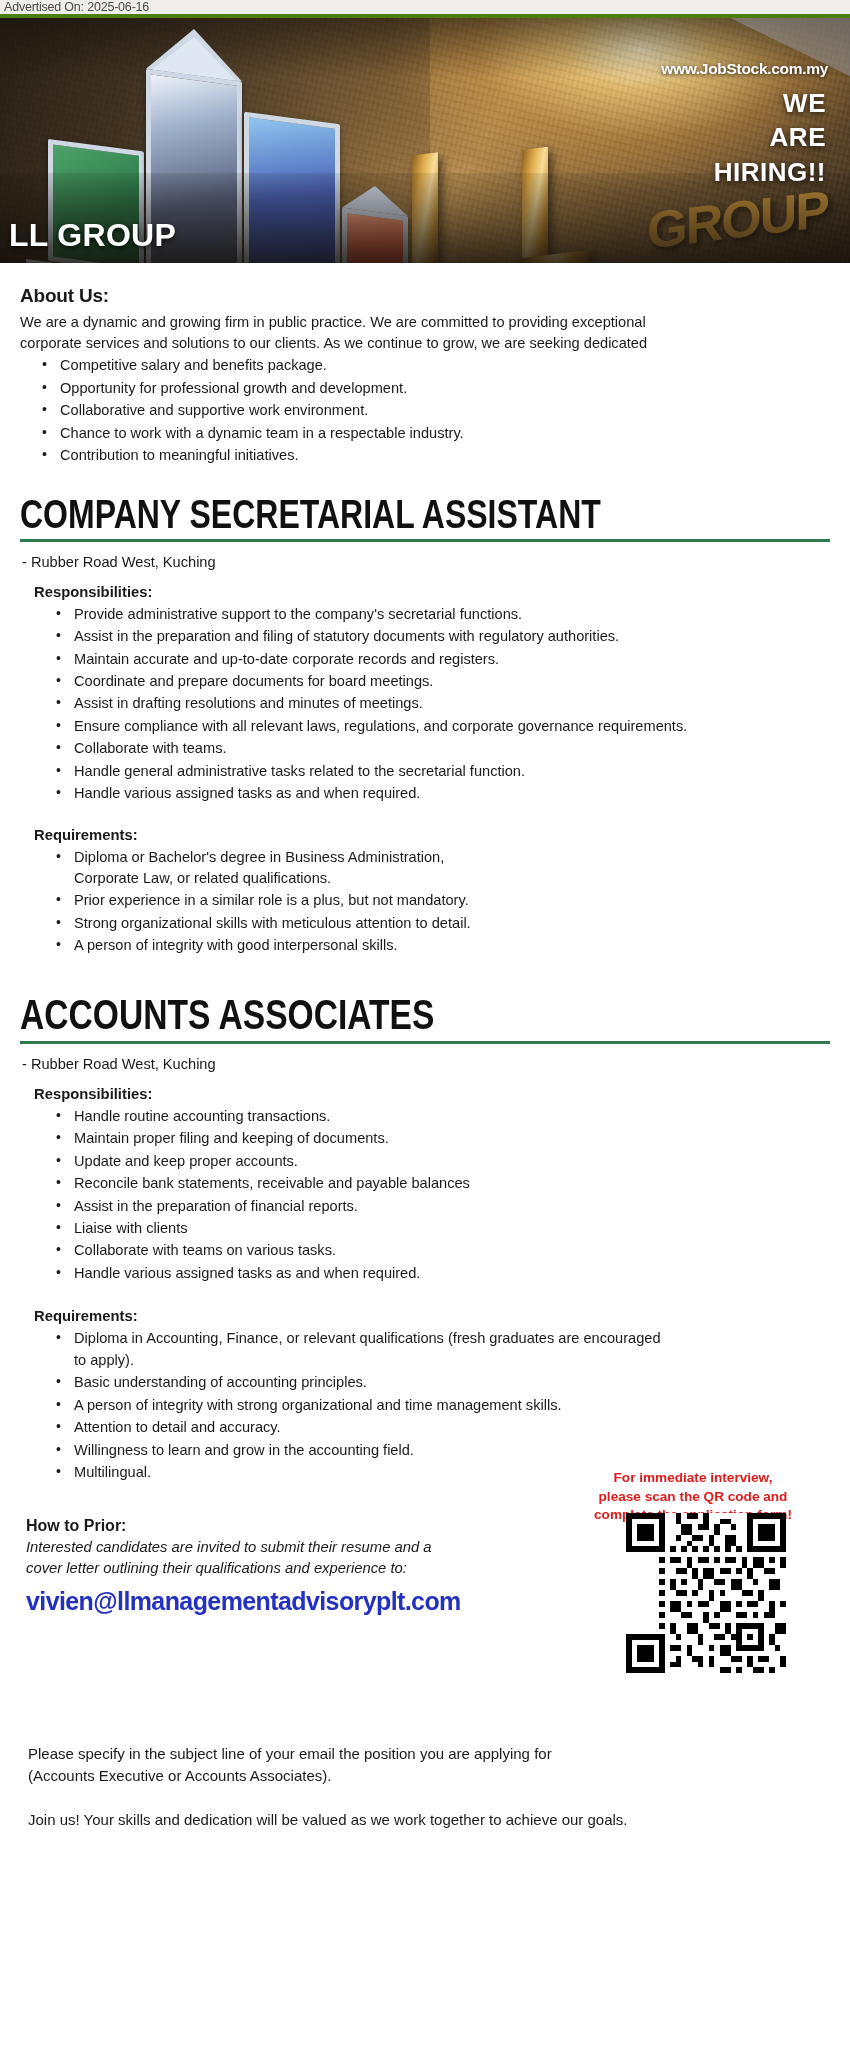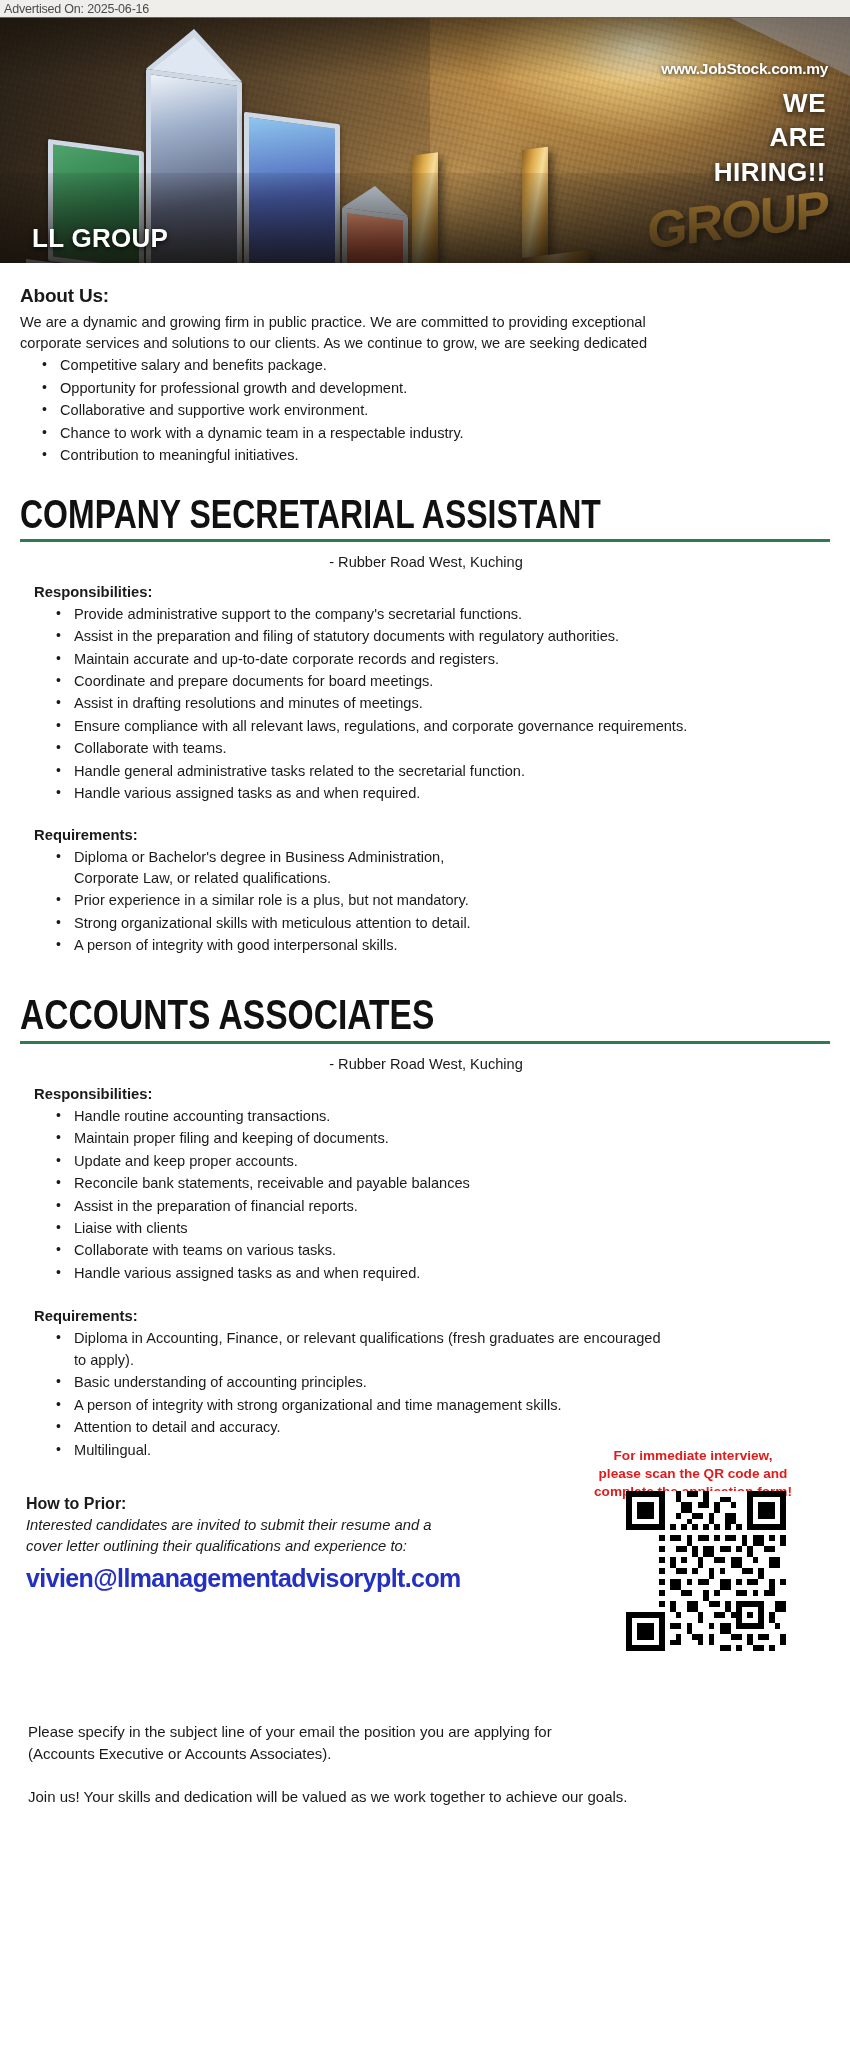--- a/index.html
+++ b/index.html
@@ -12,21 +12,21 @@
     min-height: 2062px;
     font-family: "Liberation Sans", sans-serif;
     color: #1a1a1a;
     position: relative;
   }
 
   
   .adbar {
     height: 18px;
     background: #f0eeea;
-    border-bottom: 1px solid #4d7c0f;
+    border-bottom: 4px solid #4d7c0f;
     display: flex;
     align-items: center;
     padding-left: 4px;
   }
   .adbar-text {
     font-size: 12.5px;
     color: #4a4a4a;
     letter-spacing: -0.2px;
     font-family: "Liberation Sans", sans-serif;
   }
@@ -163,24 +163,24 @@
     text-align: right;
     color: #ffffff;
     font-weight: bold;
     font-size: 26px;
     line-height: 1.32;
     letter-spacing: 0.5px;
     text-shadow: 0 2px 6px rgba(0,0,0,.8);
     font-family: "Liberation Sans", sans-serif;
   }
   .banner-company {
-    position: absolute; left: 32px; bottom: 9px;
+    position: absolute; left: 9px; bottom: 9px;
     color: #ffffff;
     font-weight: bold;
-    font-size: 26px;
+    font-size: 32px;
     letter-spacing: 0.3px;
     text-shadow: 0 2px 5px rgba(0,0,0,.8);
     font-family: "Liberation Sans", sans-serif;
   }
 
   
   .content { padding: 14px 20px 0 20px; }
 
   .h-section {
     font-size: 19px;
@@ -229,21 +229,20 @@
   }
   .job-rule {
     height: 3px;
     background: #2f7a4f;
     margin: 0 0 12px 0;
     width: 100%;
   }
   .job-loc {
     font-size: 14.6px;
     margin: 9px 0 14px 2px;
-    text-align: center;
   }
   .sub-head {
     font-size: 14.8px;
     font-weight: bold;
     margin: 14px 0 4px 14px;
   }
   .block-indent { margin-left: 14px; }
 
   
   .apply-wrap {
@@ -410,20 +409,21 @@
   <div class="sub-head" style="margin-top:24px;">Requirements:</div>
   <div class="block-indent">
     <ul class="bullets">
       <li>
         <span>Diploma in Accounting, Finance, or relevant qualifications (fresh graduates are encouraged</span>
         <span class="cont">to apply).</span>
       </li>
       <li>Basic understanding of accounting principles.</li>
       <li>A person of integrity with strong organizational and time management skills.</li>
       <li>Attention to detail and accuracy.</li>
+      <li>Willingness to learn and grow in the accounting field.</li>
       <li>Multilingual.</li>
     </ul>
   </div>
 
   <div class="apply-wrap">
 
     <div class="qr-note">
       <div>For immediate interview,</div>
       <div>please scan the QR code and</div>
       <div>complete the application form!</div>

